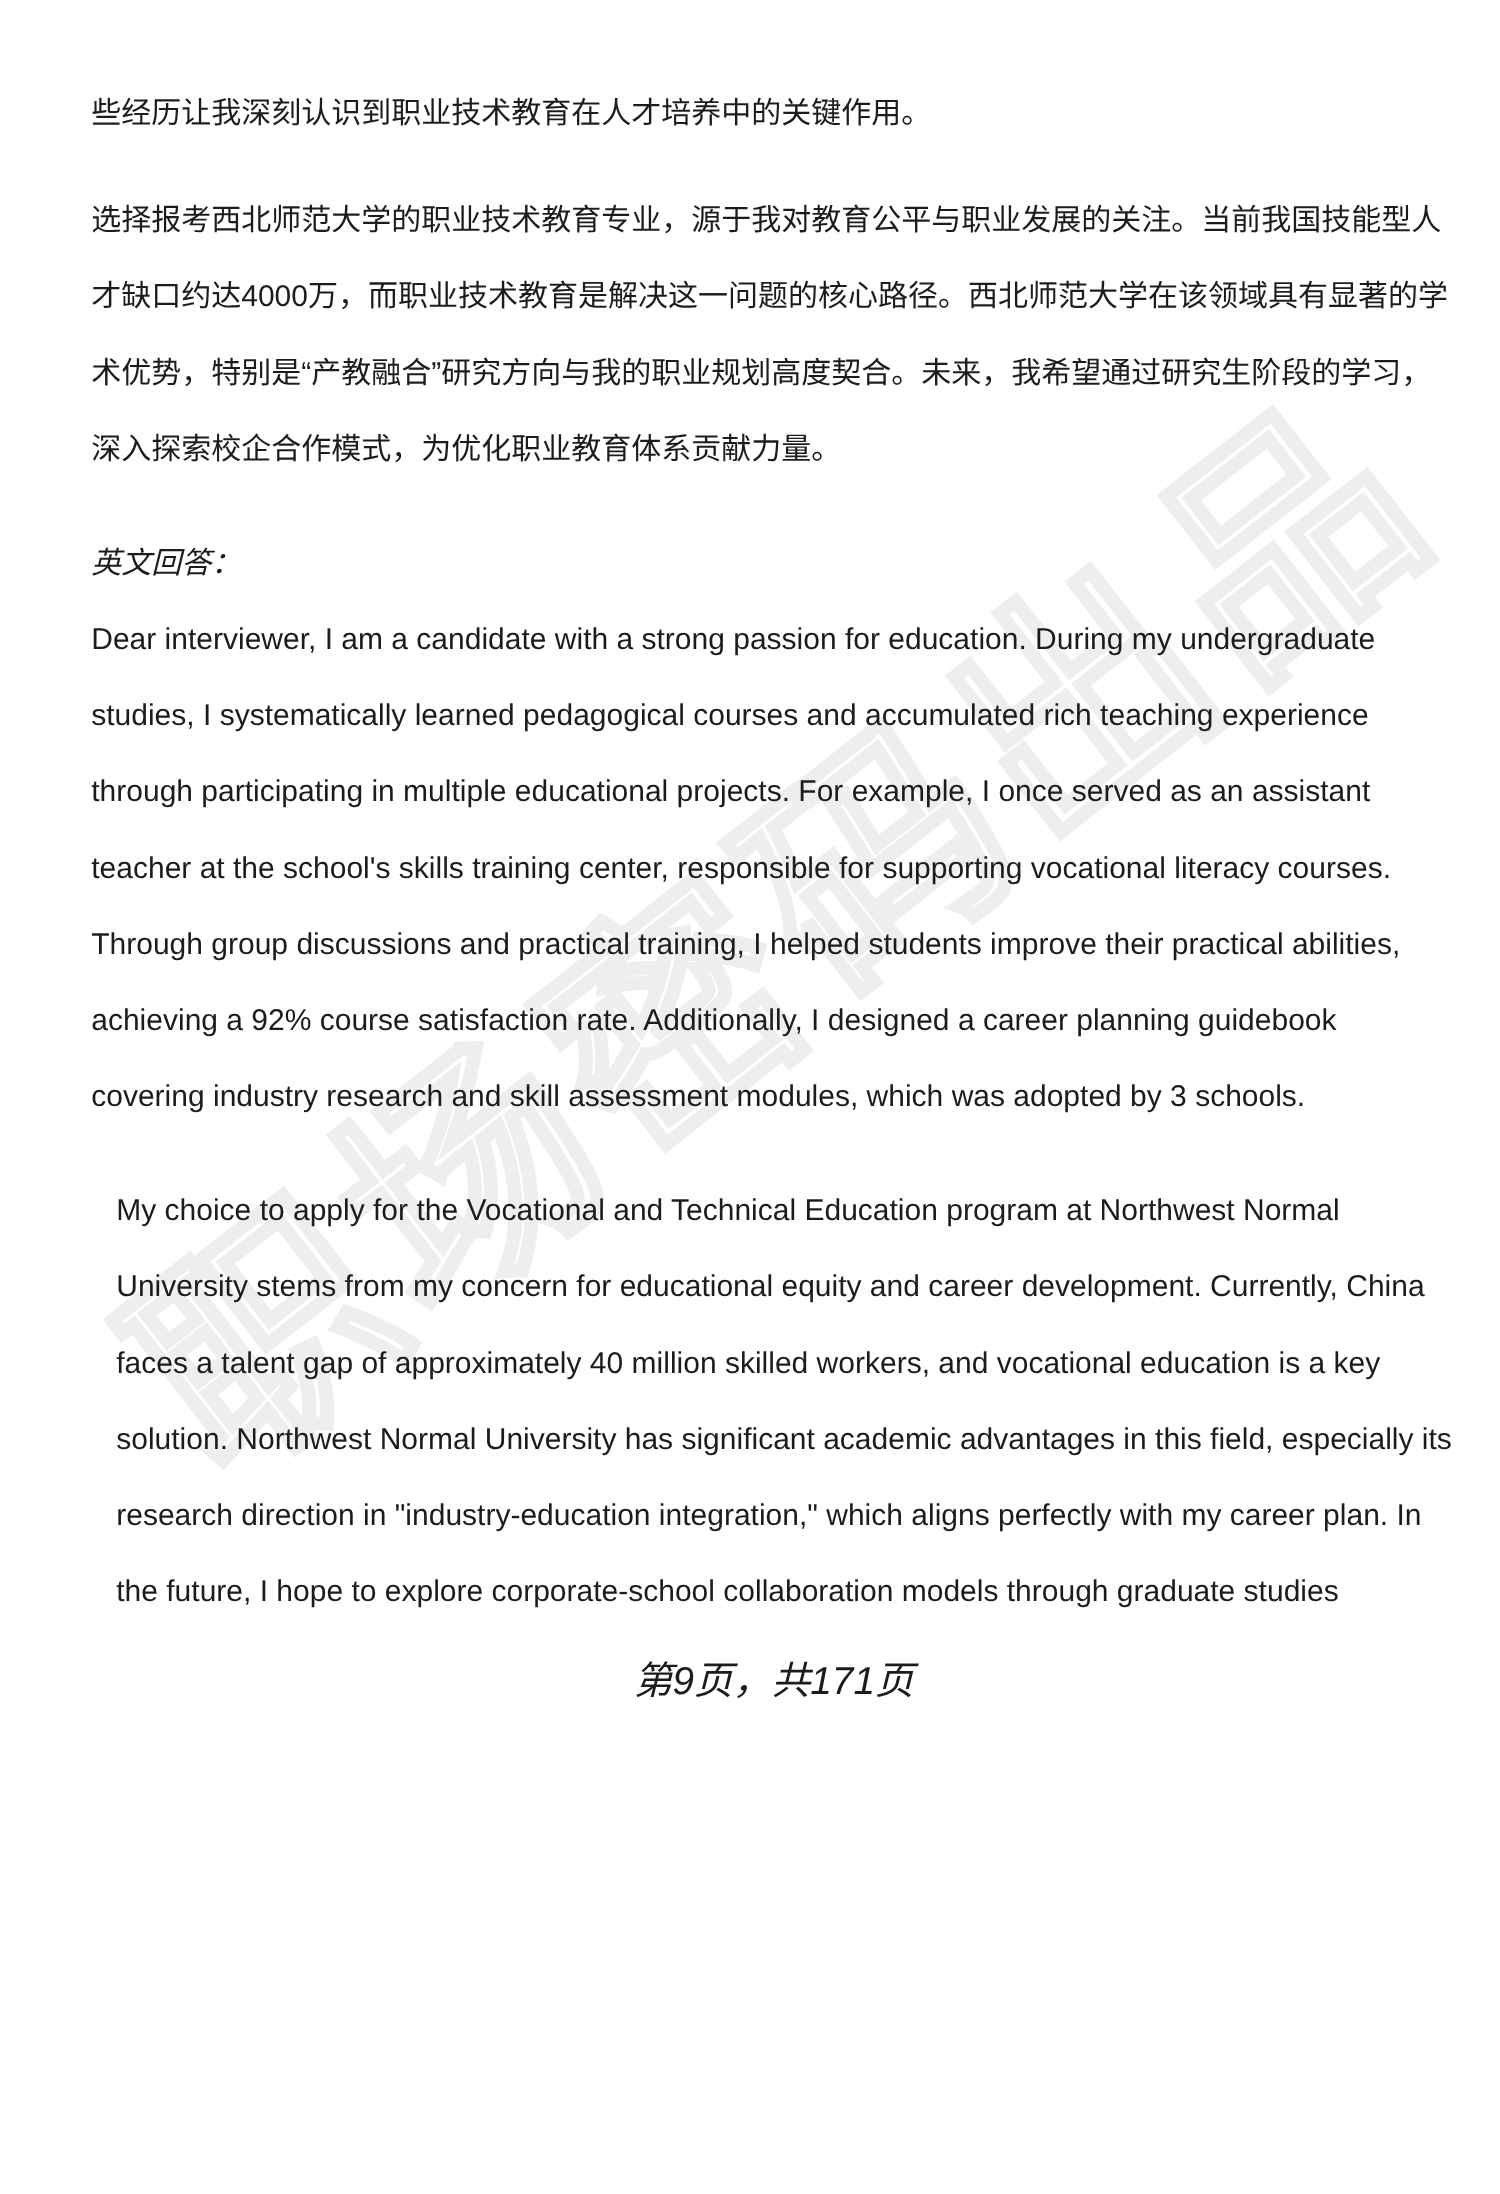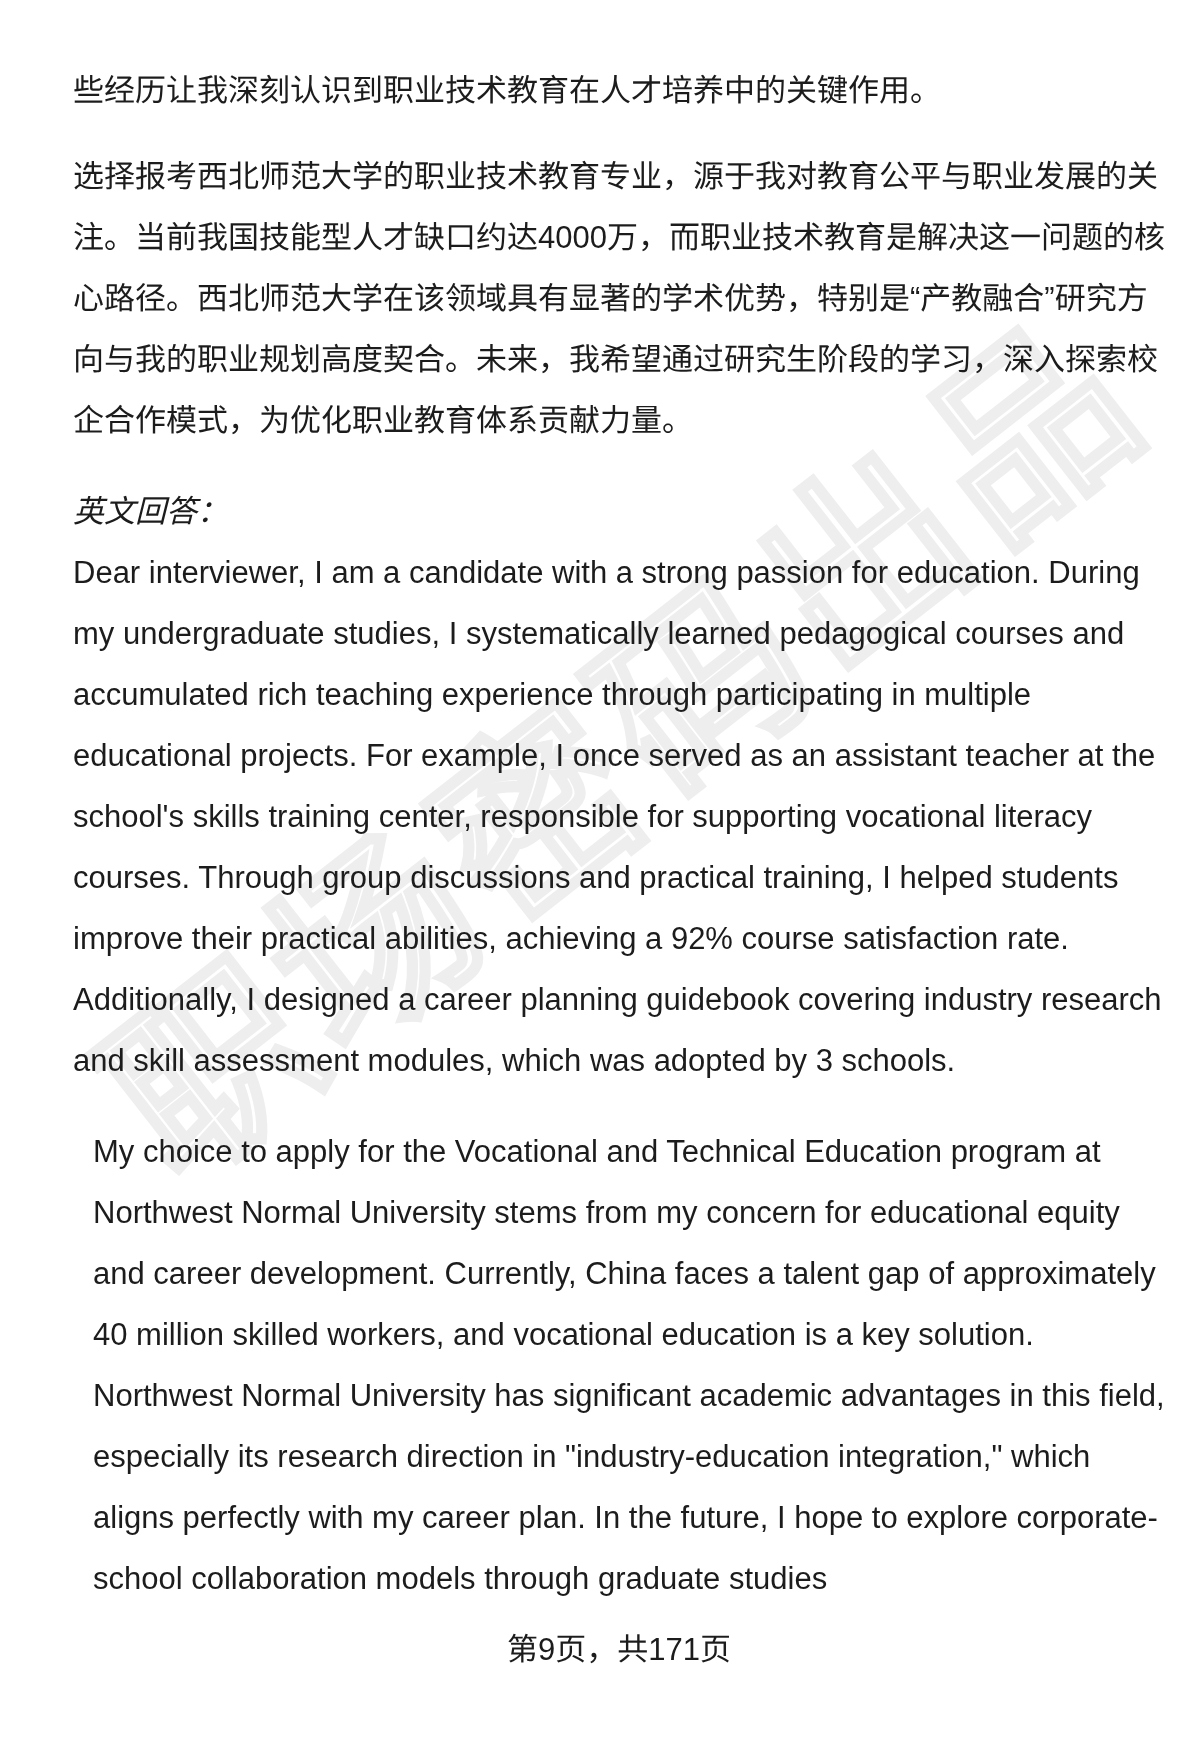--- a/index.html
+++ b/index.html
@@ -33,21 +33,21 @@
     text-stroke: 5px #eeeeee;
     z-index: 0;
     pointer-events: none;
     user-select: none;
   }
   .content {
     position: relative;
     z-index: 1;
     padding: 60px 35px 0 73px;
     width: 1092px;
-    font-size: 31px;
+    font-size: 24px;
     line-height: 61px;
     text-align: left;
   }
   .content p {
     margin: 0;
   }
   p.para-cn {
     margin-top: 25px;
   }
   p.para-block {
@@ -64,20 +64,21 @@
   .footer {
     position: relative;
     z-index: 1;
     margin-top: 10px;
     width: 1092px;
     padding-left: 73px;
     text-align: center;
     font-size: 31px;
     line-height: 61px;
     color: #1c1c1c;
+    font-style: italic;
   }
 </style>
 </head>
 <body>
 
 <div class="page">
 
   <div class="watermark">职场密码出品</div>
 
   <main class="content">

